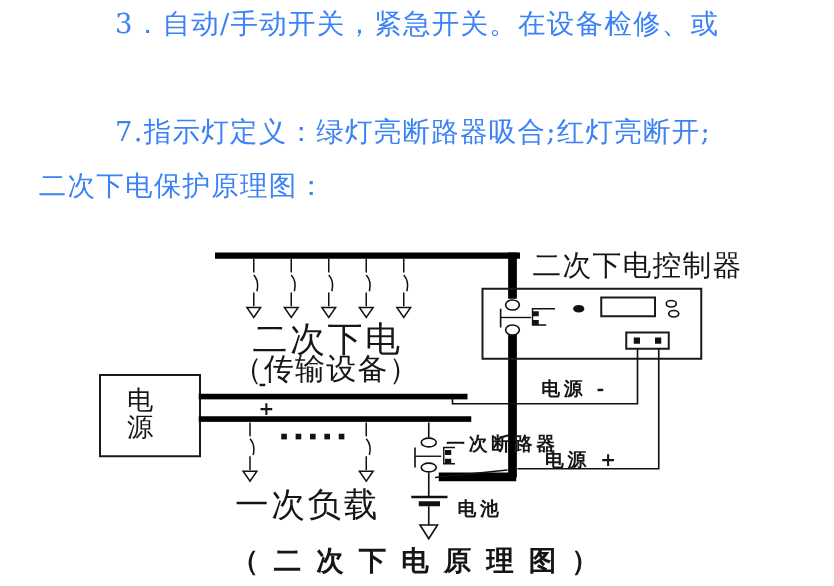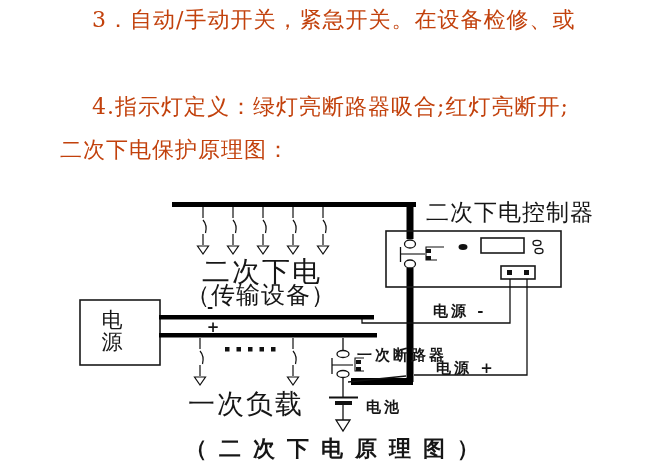--- a/index.html
+++ b/index.html
@@ -4,26 +4,26 @@
 <style>
   html,body{margin:0;padding:0;background:#e8e8e8;}
   #page{
     position:relative;width:667px;height:469px;background:#ffffff;
     overflow:hidden;
     font-family:"DejaVu Serif","Liberation Serif",serif;
     color:#1a1a1a;
   }
   .doc-line{
     position:absolute;font-size:22px;line-height:26px;white-space:nowrap;
-    letter-spacing:1px;color:#c2410c;
+    letter-spacing:1px;color:#3b82f6;
   }
   #line-1{left:92px;top:7px;}
   #line-2{left:47px;top:50px;}
   #line-3{left:92px;top:94px;}
-  #line-4{left:60px;top:137px;text-align:right;}
+  #line-4{left:31px;top:137px;text-align:right;}
   svg{position:absolute;left:0;top:0;}
   .wire{stroke:#111;stroke-width:1.3px;fill:none;}
   .wire-thin{stroke:#111;stroke-width:1.1px;fill:none;}
   .thick{stroke:#000;stroke-width:7px;fill:none;}
   .busbar{fill:#000;stroke:none;}
   .boxline{stroke:#1a1a1a;stroke-width:1.6px;fill:none;}
   .contact{fill:#fff;stroke:#111;stroke-width:1.3px;}
   .blk{fill:#111;stroke:none;}
   .sw{stroke:#111;stroke-width:1.2px;}
   .sw line,.sw path{fill:none;}
@@ -38,21 +38,21 @@
   .lbl-sign{font-size:15px;font-weight:bold;}
   .lbl-box{font-size:21px;letter-spacing:0;}
   .caption{font-size:22px;font-weight:bold;letter-spacing:12px;}
 </style>
 </head>
 <body>
 
 <div id="page">
 
   <div id="line-1" class="doc-line">3．自动/手动开关，紧急开关。在设备检修、或</div>
-  <div id="line-3" class="doc-line">4.指示灯定义：绿灯亮断路器吸合;红灯亮断开;</div>
+  <div id="line-3" class="doc-line">7.指示灯定义：绿灯亮断路器吸合;红灯亮断开;</div>
   <div id="line-4" class="doc-line">二次下电保护原理图：</div>
 
   <svg width="667" height="469" viewBox="0 0 667 469">
 
     <defs>
       <g id="switch-arrow" class="sw">
         <line x1="0" y1="0" x2="0" y2="11"></line>
         <path d="M0,13 Q4.5,18 2.5,26"></path>
         <line x1="0" y1="27" x2="0" y2="38"></line>
         <polygon points="-5.5,39 5.5,39 0,47"></polygon>

